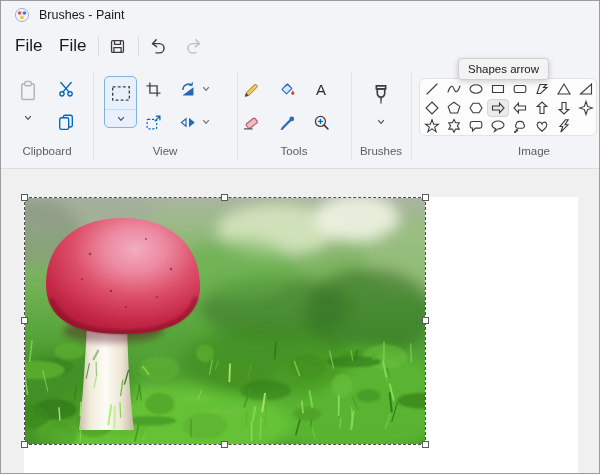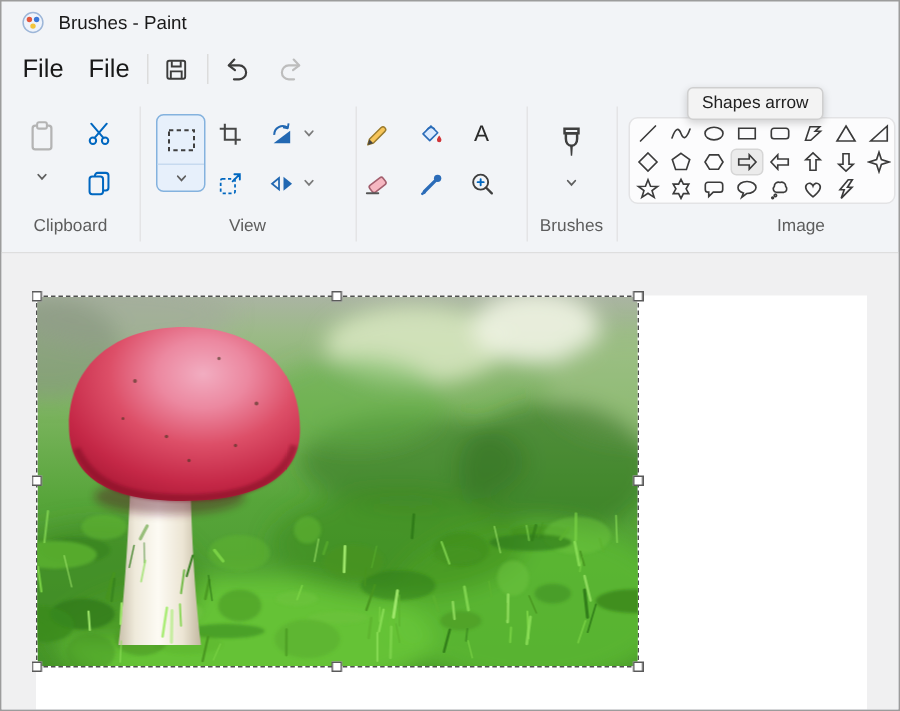--- a/index.html
+++ b/index.html
@@ -206,20 +206,21 @@
         <path d="M3.8 13.4 l-1.4 .9" stroke="#2b6cb8" stroke-width="1.6" stroke-linecap="round"></path>
       </svg>
     </button>
     <button class="icon-btn" style="left:309px;top:48px;width:22px;height:22px;">
       <svg width="17" height="17" viewBox="0 0 16 16">
         <circle cx="7" cy="7" r="4.7" fill="none" stroke="#3f3f3f" stroke-width="1.2"></circle>
         <path d="M10.5 10.5 L14 14" stroke="#3f3f3f" stroke-width="1.5" stroke-linecap="round"></path>
         <path d="M7 5.1 V8.9 M5.1 7 H8.9" stroke="#0067c0" stroke-width="1.2" stroke-linecap="round"></path>
       </svg>
     </button>
+    <div class="grp-label" style="left:236px;width:114px;">Tools</div>
     <div class="rb-divider" style="left:350px;"></div>
 
     <button class="icon-btn" style="left:366px;top:18px;width:28px;height:28px;">
       <svg width="24" height="26" viewBox="0 0 16 17">
         <path d="M4.9 2.4 h6.2 v2 h-6.2 Z" fill="none" stroke="#3f3f3f" stroke-width="1.1"></path>
         <path d="M5.5 4.4 h5 v2.4 c0 1.8 -1 3.1 -2.5 3.1 s-2.5 -1.3 -2.5 -3.1 Z" fill="none" stroke="#3f3f3f" stroke-width="1.1"></path>
         <path d="M7.4 10 h1.2 L8.3 14.4 h-.6 Z" fill="#3f3f3f"></path>
       </svg>
     </button>
     <button class="icon-btn" style="left:372px;top:52px;width:16px;height:14px;">

